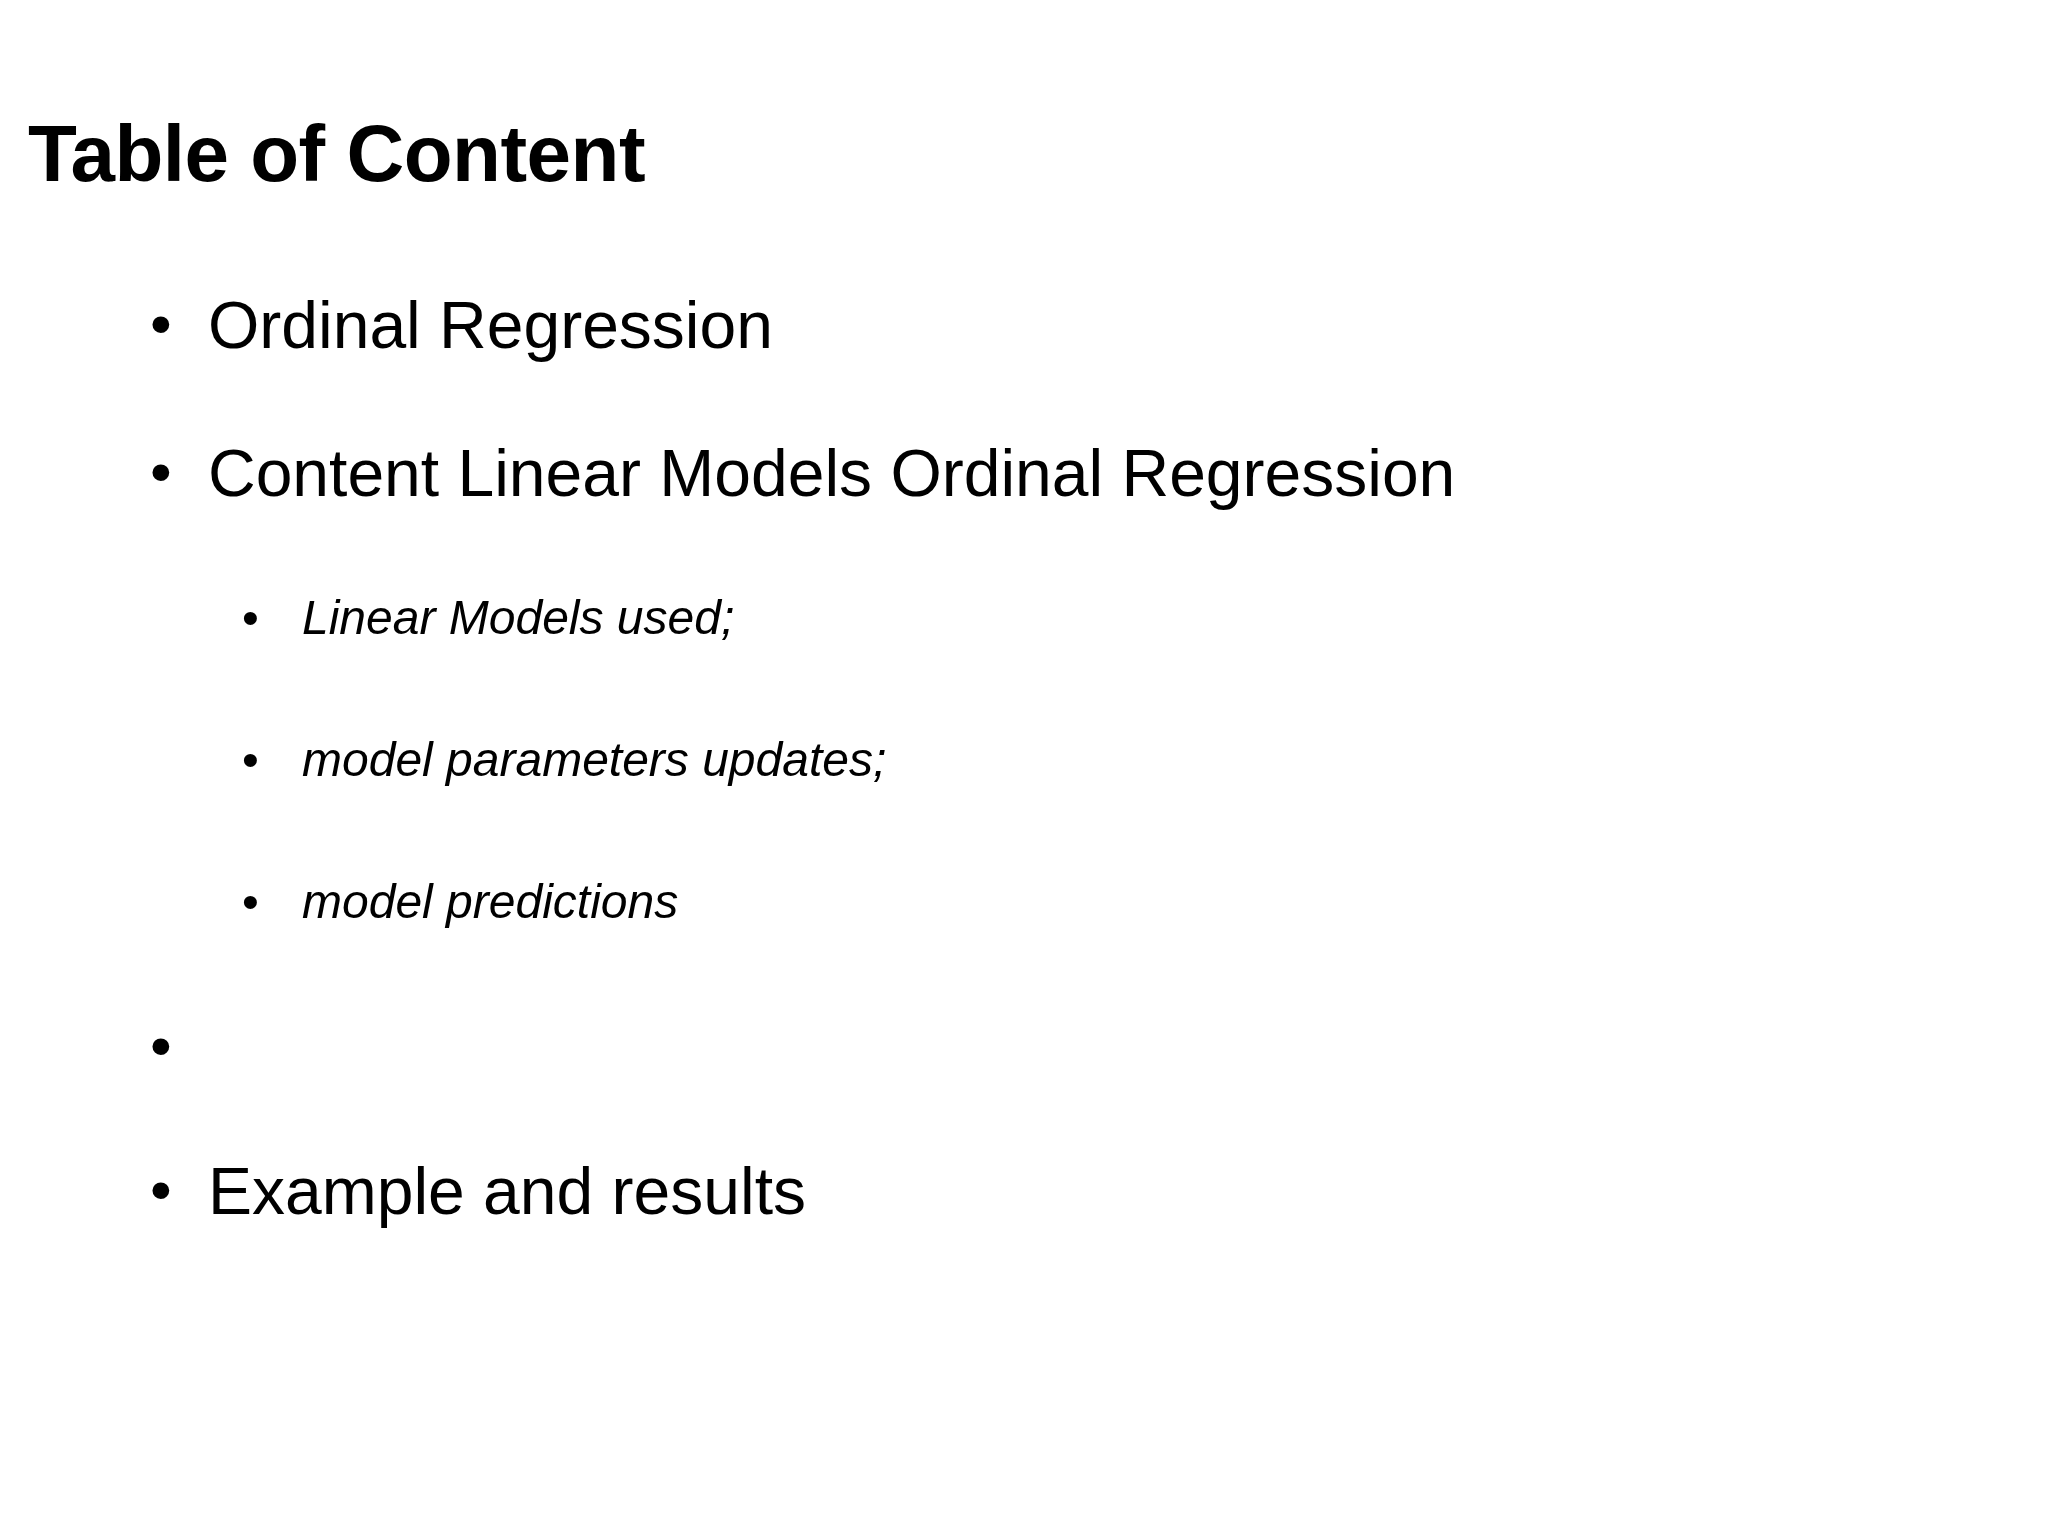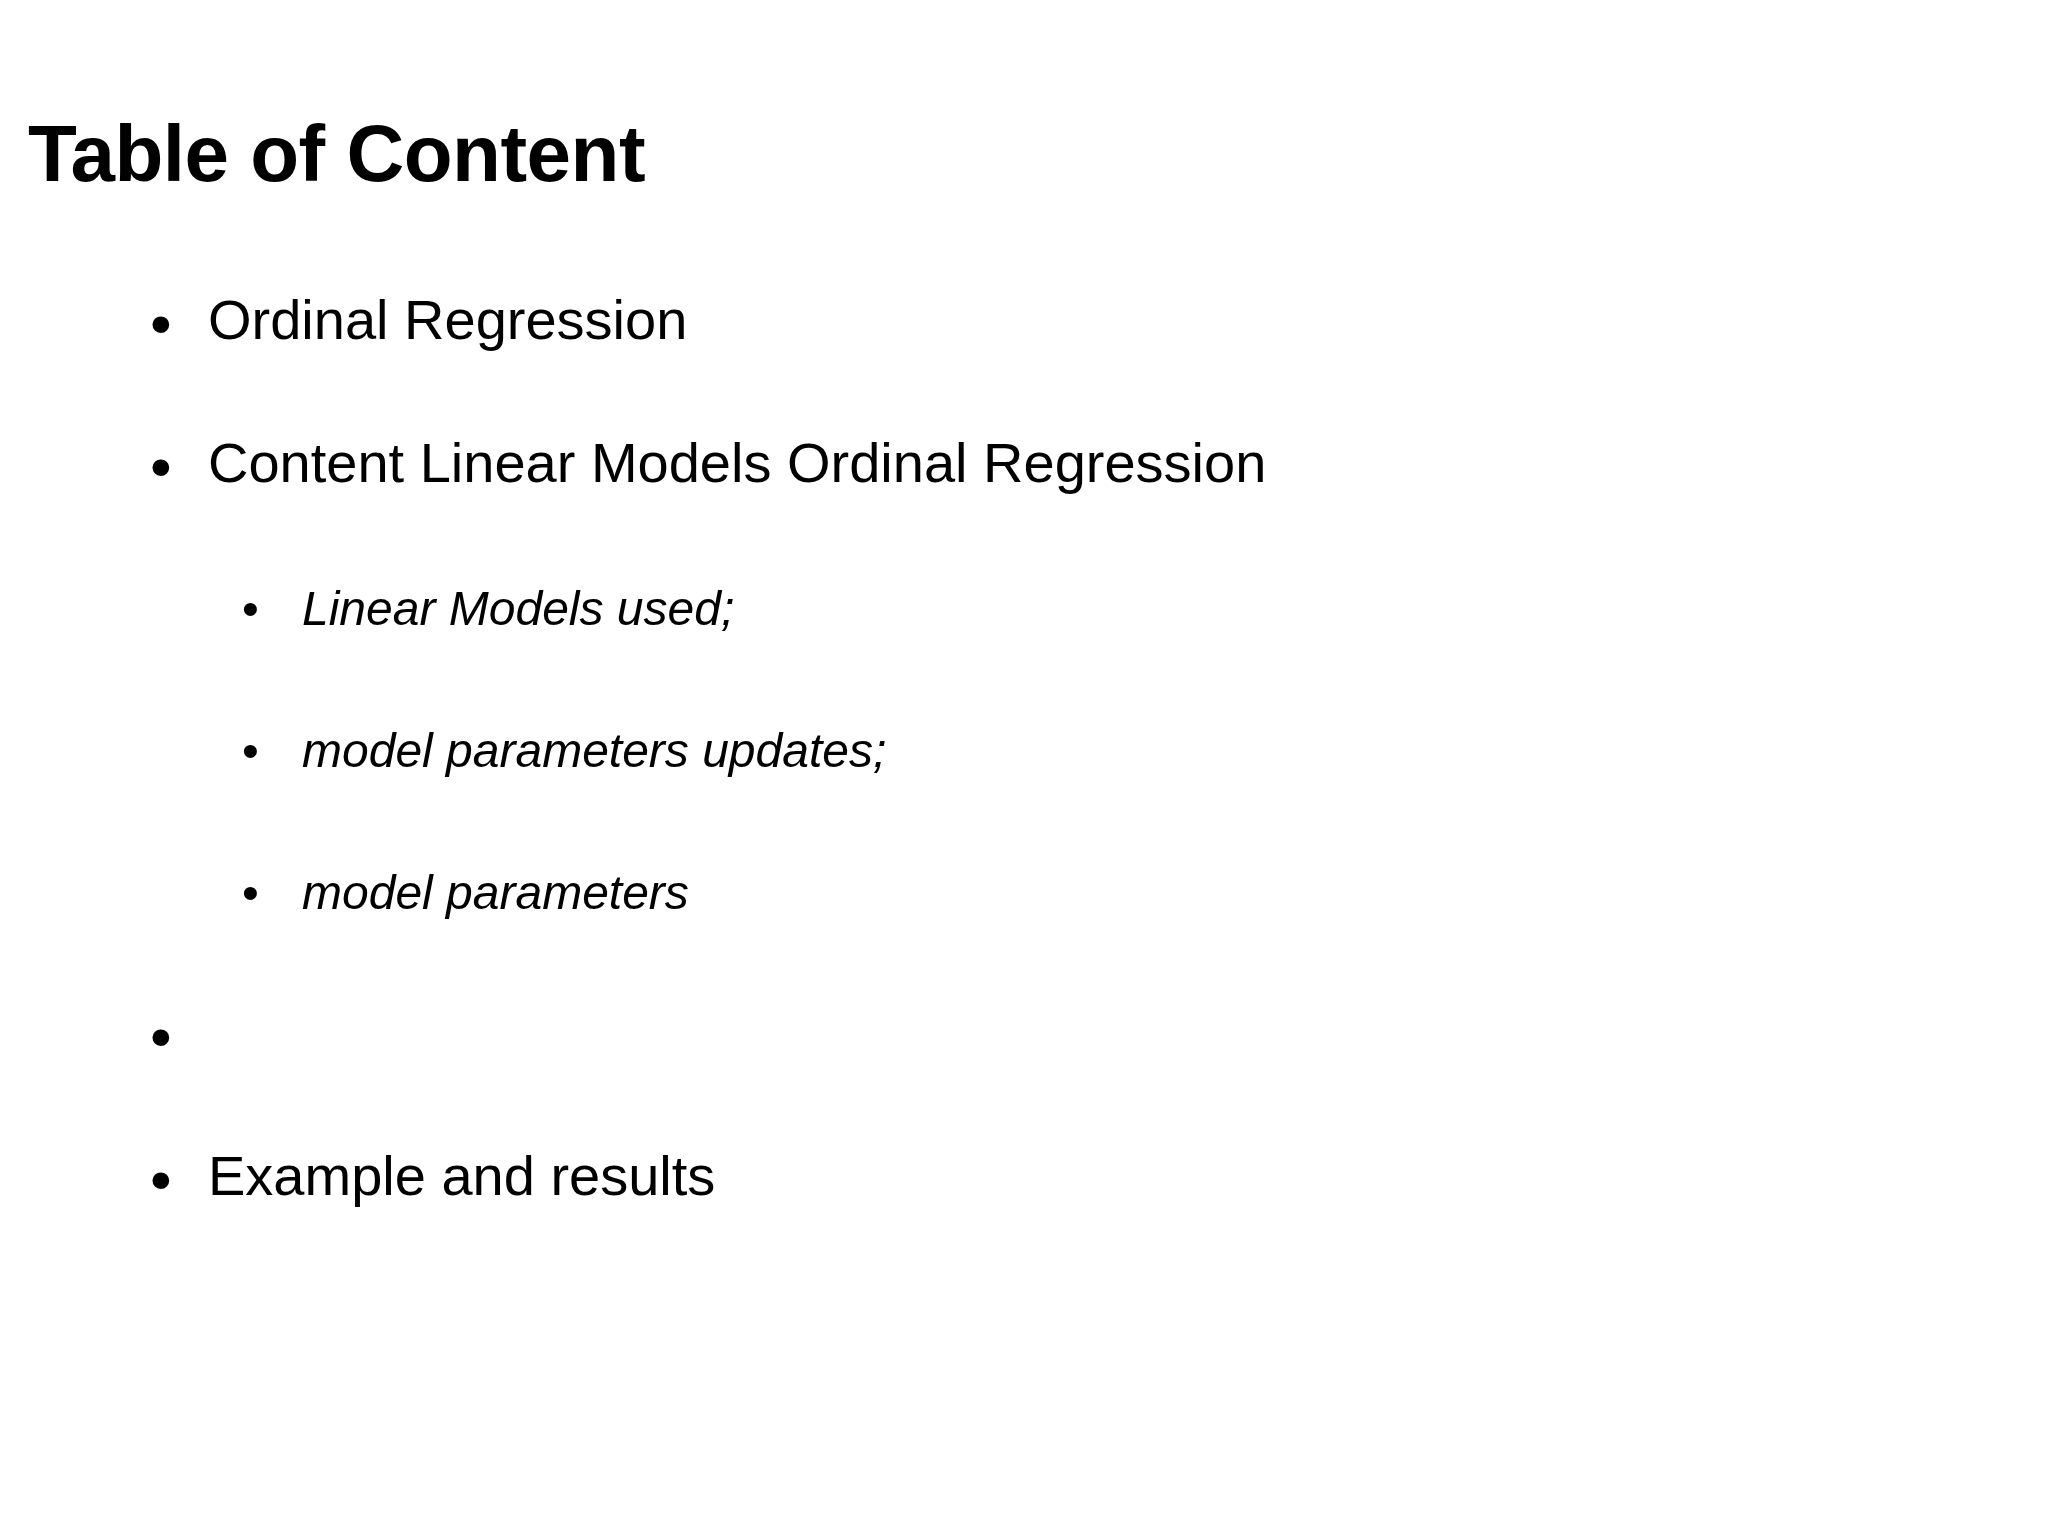--- a/index.html
+++ b/index.html
@@ -56,21 +56,21 @@
     margin-bottom: 72px;
   }
   .toc-item.level-1 .bullet-glyph {
     width: 58px;
     flex: 0 0 58px;
     font-size: 62px;
     line-height: 1.15;
     text-align: left;
   }
   .toc-item.level-1 .bullet-text {
-    font-size: 56px;
+    font-size: 66px;
     line-height: 1.15;
     white-space: nowrap;
     text-align: right;
   }
 
   
   .toc-item.level-2 {
     margin-left: 92px;
     margin-bottom: 74px;
   }
@@ -116,21 +116,21 @@
       <span class="bullet-text">Linear Models used;</span>
     </div>
 
     <div class="toc-item level-2">
       <span class="bullet-glyph">•</span>
       <span class="bullet-text">model parameters updates;</span>
     </div>
 
     <div class="toc-item level-2">
       <span class="bullet-glyph">•</span>
-      <span class="bullet-text">model parameters</span>
+      <span class="bullet-text">model predictions</span>
     </div>
 
     <div class="toc-item level-1">
       <span class="bullet-glyph">•</span>
     </div>
 
     <div class="toc-item level-1">
       <span class="bullet-glyph">•</span>
       <span class="bullet-text">Example and results</span>
     </div>

